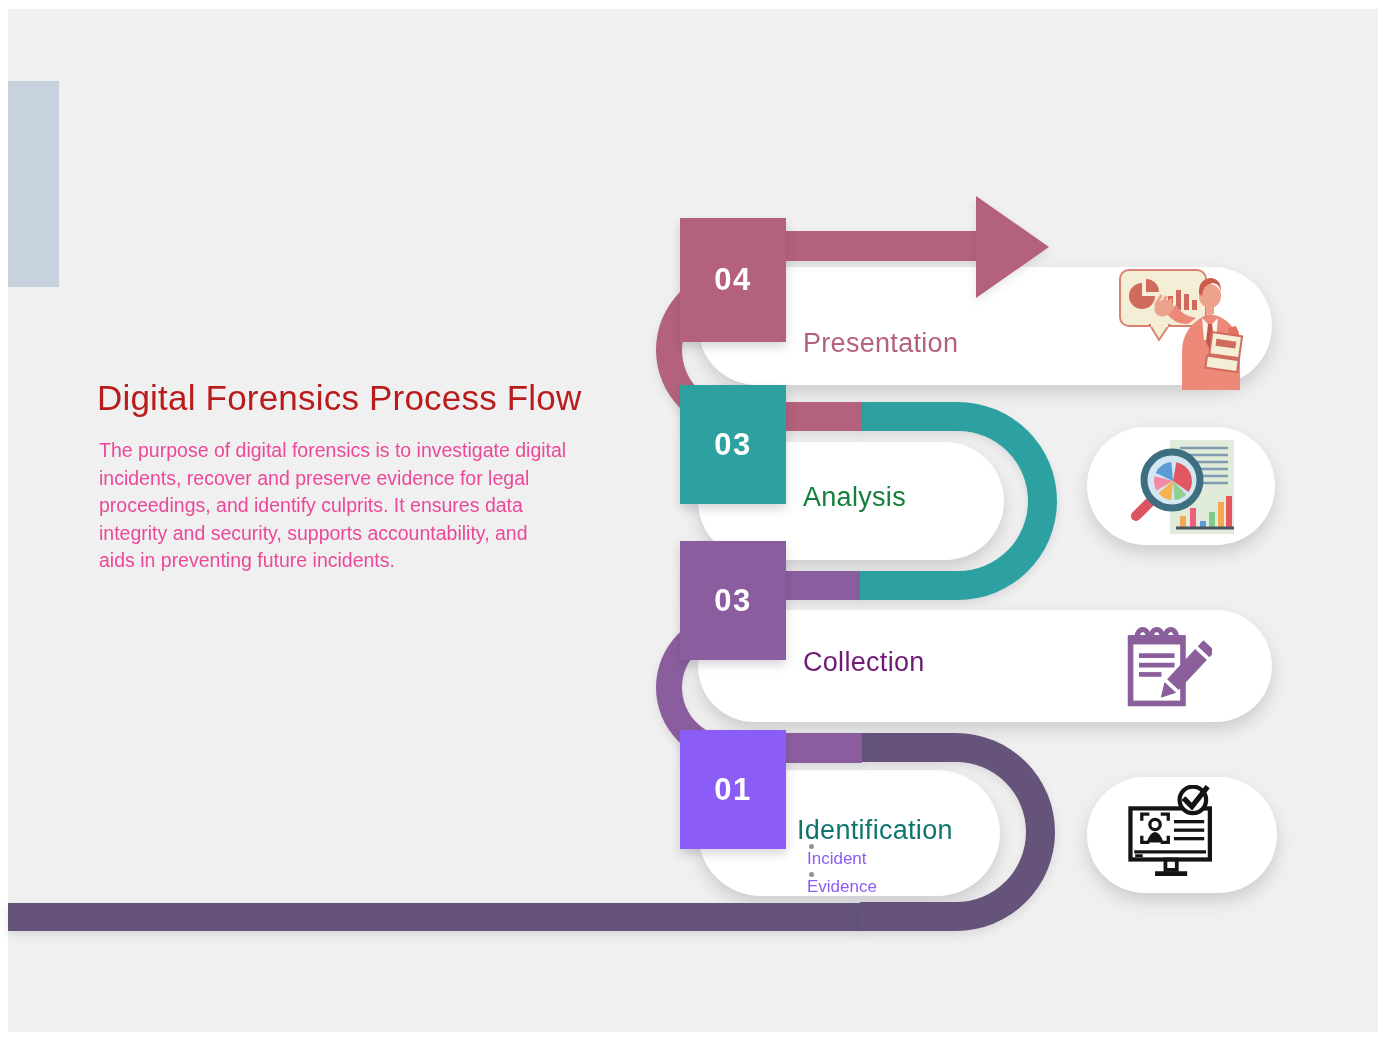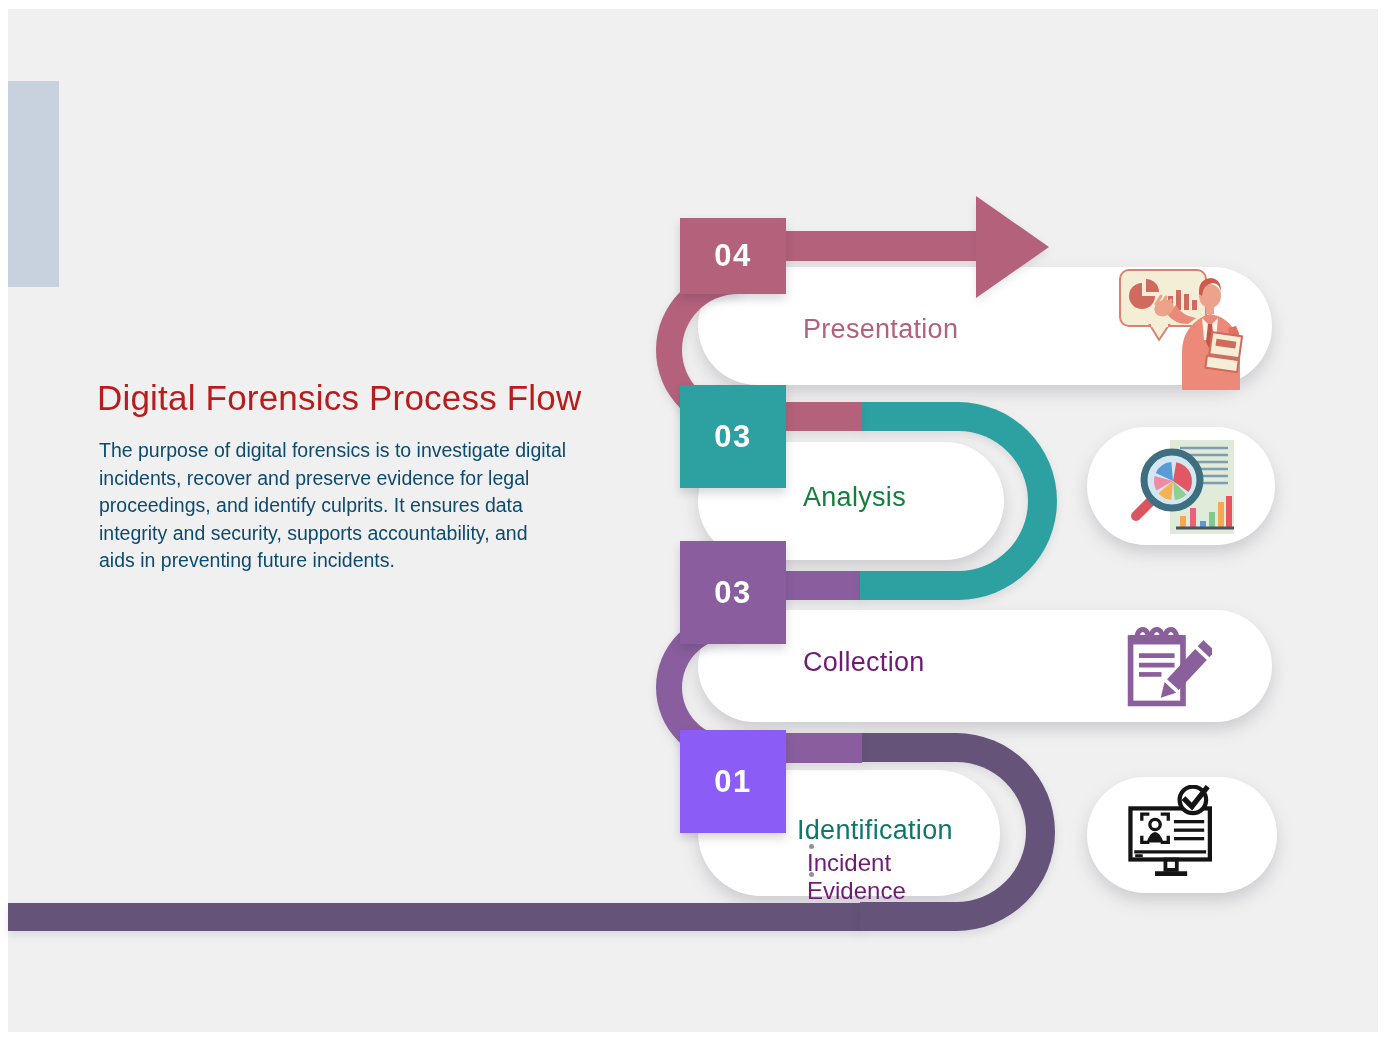--- a/index.html
+++ b/index.html
@@ -6,21 +6,21 @@
   body{width:1386px;height:1045px;position:relative;background:#ffffff;
        font-family:"Liberation Sans",sans-serif;overflow:hidden}
   .abs{position:absolute}
   #canvas{left:8px;top:9px;width:1370px;height:1023px;background:#f0f0f0;z-index:0}
   #accent-bar{left:8px;top:81px;width:51px;height:206px;background:#c7d2de;z-index:1}
 
   
   #page-title{left:97px;top:378px;width:600px;font-size:35px;font-weight:500;
               color:#b91c1c;letter-spacing:.2px;z-index:4}
   #page-desc{left:99px;top:437px;width:600px;font-size:19.5px;line-height:27.6px;
-             color:#0c4a6e;white-space:pre-line;z-index:4}
+             color:#ec4899;white-space:pre-line;z-index:4}
 
   
   .pill{position:absolute;background:#fff;border-radius:70px;
         box-shadow:0 8px 16px rgba(125,125,140,.30);z-index:1}
   #pill-presentation{left:698px;top:267px;width:574px;height:118px}
   #pill-analysis{left:698px;top:442px;width:306px;height:118px}
   #pill-icon-analysis{left:1087px;top:427px;width:188px;height:118px}
   #pill-collection{left:698px;top:610px;width:574px;height:112px}
   #pill-identification{left:698px;top:770px;width:302px;height:126px}
   #pill-icon-identification{left:1087px;top:777px;width:190px;height:116px}
@@ -38,35 +38,35 @@
           border:29px solid #2da1a2;border-left:none;border-radius:0 99px 99px 0}
   #tube-02{left:686px;top:571px;width:176px;height:29px;background:#8a5e9e}
   #c-purple{left:656px;top:612px;width:84px;height:151px;box-sizing:border-box;
             border:26px solid #8a5e9e;border-right:none;border-radius:76px 0 0 76px}
   #tube-01{left:686px;top:733px;width:176px;height:30px;background:#8a5e9e}
   #u-dark{left:860px;top:733px;width:195px;height:198px;box-sizing:border-box;
           border:29px solid #655379;border-left:none;border-radius:0 99px 99px 0}
   #bar-bottom{left:8px;top:903px;width:854px;height:28px;background:#655379}
 
   
-  .numbox{position:absolute;width:106px;height:103px;display:flex;align-items:center;
+  .numbox{position:absolute;width:106px;height:119px;display:flex;align-items:center;
           justify-content:center;color:#fff;font-size:31px;font-weight:700;
           letter-spacing:1.5px;z-index:3;box-shadow:0 5px 9px rgba(40,40,60,.18)}
-  #box-04{left:680px;top:218px;height:76px;background:#b4617b}
+  #box-04{left:680px;top:218px;height:124px;background:#b4617b}
   #box-03{left:680px;top:385px;background:#2da1a2}
   #box-02{left:680px;top:541px;background:#8a5e9e}
   #box-01{left:680px;top:730px;background:#8b5cf6}
 
   
   .steplabel{position:absolute;font-size:27px;font-weight:500;letter-spacing:.3px;z-index:4}
-  #label-presentation{left:803px;top:314px;color:#b4617b}
+  #label-presentation{left:803px;top:328px;color:#b4617b}
   #label-analysis{left:803px;top:482px;color:#15803d}
   #label-collection{left:803px;top:647px;color:#701a75}
   #label-identification{left:797px;top:815px;color:#0f766e}
-  .subitem{position:absolute;font-size:24px;color:#701a75;z-index:4}
+  .subitem{position:absolute;font-size:17px;color:#8b5cf6;z-index:4}
   #sub-incident{left:807px;top:849px}
   #sub-evidence{left:807px;top:877px}
   .subdot{position:absolute;width:5px;height:5px;border-radius:50%;background:#8f9394;z-index:4}
   #dot-1{left:809px;top:844px}
   #dot-2{left:809px;top:872px}
 
   
   .icon{position:absolute;z-index:4}
   #icon-presentation{left:1118px;top:266px}
   #icon-analysis{left:1128px;top:438px}

